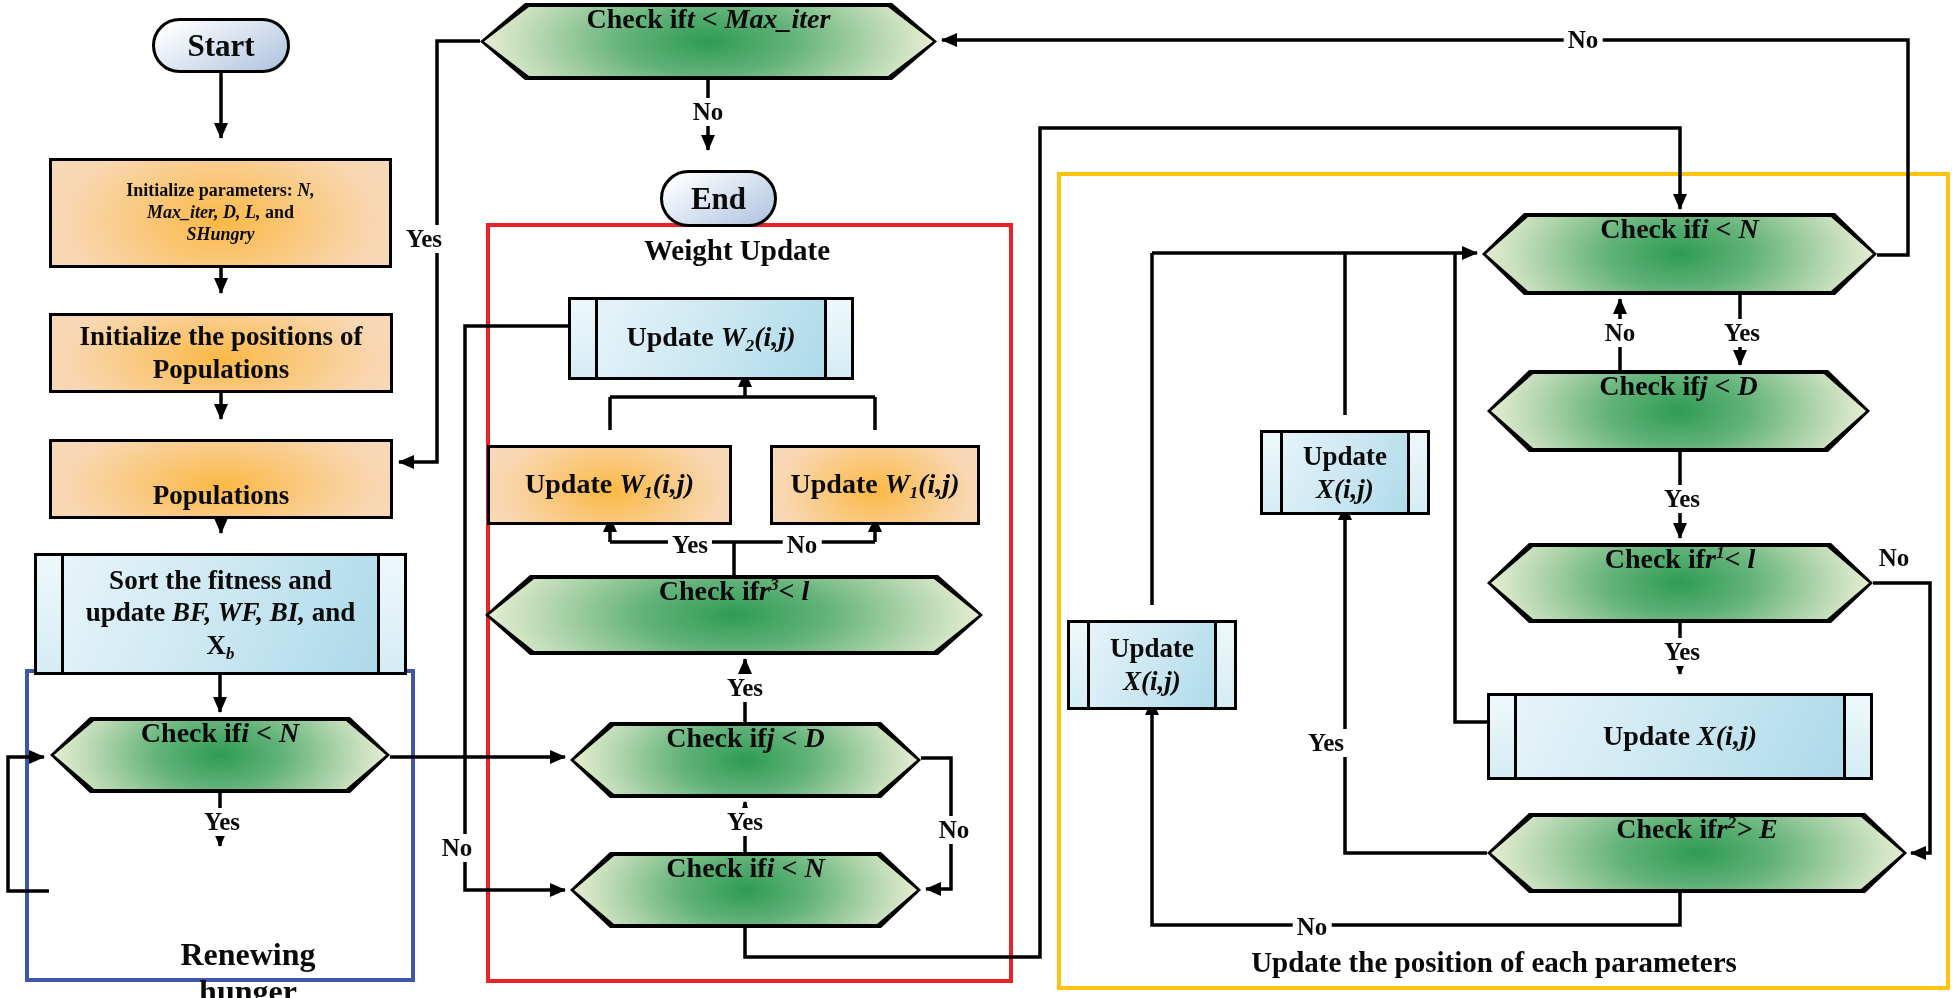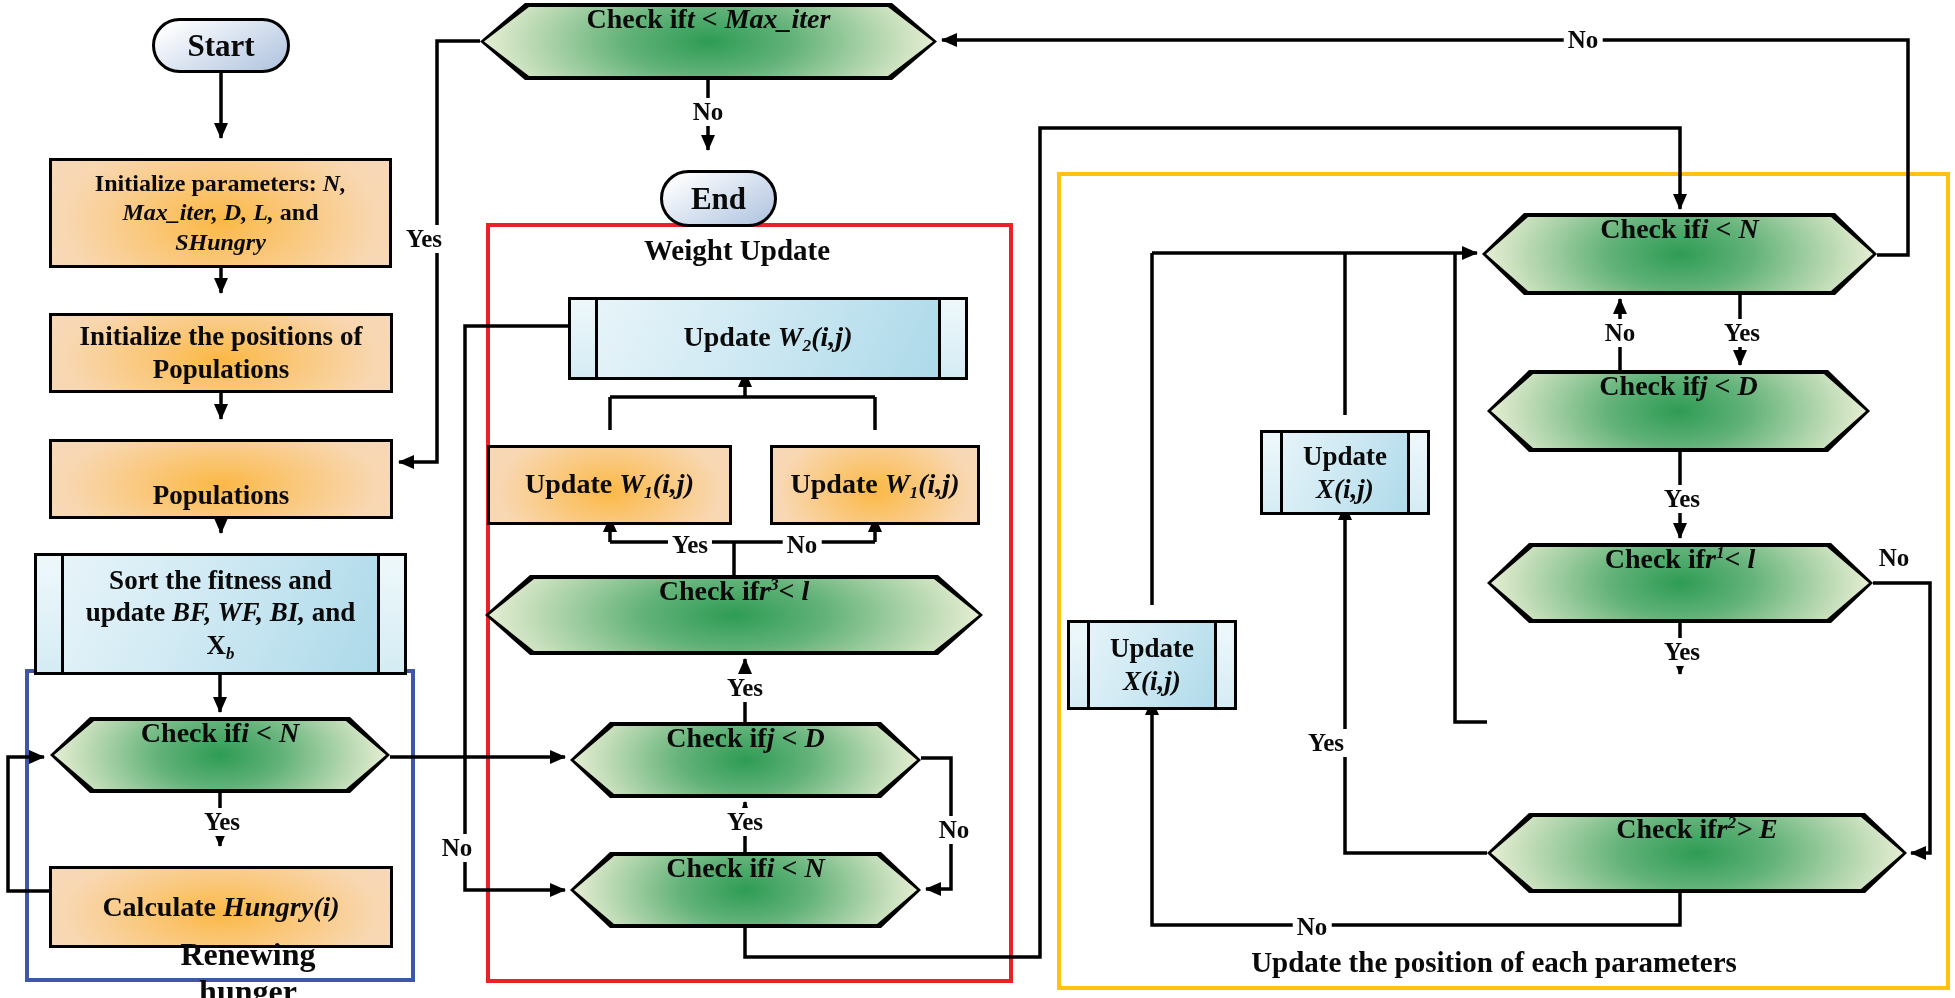--- a/index.html
+++ b/index.html
@@ -89,21 +89,21 @@
     </g>
   </svg>
 
   <div class="node oval" style="left:152px;top:3px;width:138px;height:55px;font-size:31px;">
     <span>Start</span>
   </div>
   <div class="node oval" style="left:660px;top:155px;width:117px;height:57px;font-size:31px;">
     <span>End</span>
   </div>
 
-  <div class="node obox" style="left:49px;top:143px;width:343px;height:110px;font-size:24px;">
+  <div class="node obox" style="left:49px;top:143px;width:343px;height:110px;font-size:18px;">
     <div>
       <span>Initialize parameters: </span><span class="it">N,</span><br>
       <span class="it">Max_iter, D, L,</span><span> and</span><br>
       <span class="it">SHungry</span>
     </div>
   </div>
   <div class="node obox" style="left:49px;top:298px;width:344px;height:80px;font-size:27px;">
     <div>
       <span>Initialize the positions of</span><br>
       <span>Populations</span>
@@ -126,38 +126,33 @@
   </div>
 
   <div class="hex" style="left:50px;top:717px;width:340px;height:76px;--tip:40px;">
     <div class="hx-b"></div>
     <div class="hx-f"></div>
     <div class="hx-t">
       <span>Check if </span>
         <span class="it">i &lt; N</span>
     </div>
   </div>
-  <div class="node obox" style="left:49px;top:851px;width:344px;height:82px;font-size:28px;">
-    <div>
-      <span>Calculate </span><span class="it">Hungry(i)</span>
-    </div>
-  </div>
   <div class="rlabel" style="left:138px;top:936px;width:220px;font-size:32px;">Renewing hunger</div>
 
   <div class="hex" style="left:480px;top:3px;width:457px;height:77px;--tip:45px;">
     <div class="hx-b"></div>
     <div class="hx-f"></div>
     <div class="hx-t">
       <span>Check if </span>
         <span class="it">t &lt; Max_iter</span>
     </div>
   </div>
 
   <div class="rlabel" style="left:637px;top:234px;width:200px;font-size:29px;">Weight Update</div>
-  <div class="node pp" style="left:568px;top:282px;width:400px;height:83px;font-size:28px;">
+  <div class="node pp" style="left:568px;top:282px;width:286px;height:83px;font-size:28px;">
     <div class="bar l"></div>
     <div class="bar r"></div>
     <div class="pp-t">
       <span>Update </span><span class="it">W</span><span class="sb">2</span><span class="it">(i,j)</span>
     </div>
   </div>
   <div class="node obox" style="left:487px;top:430px;width:245px;height:80px;font-size:28px;">
     <div>
       <span>Update </span><span class="it">W</span><span class="sb">1</span><span class="it">(i,j)</span>
     </div>
@@ -211,20 +206,27 @@
     </div>
   </div>
   <div class="hex" style="left:1487px;top:543px;width:386px;height:80px;--tip:42px;">
     <div class="hx-b"></div>
     <div class="hx-f"></div>
     <div class="hx-t">
       <span>Check if </span>
         <span class="it">r</span>
         <span class="sb">1</span>
         <span class="it"> &lt; l</span>
+    </div>
+  </div>
+  <div class="node pp" style="left:1487px;top:678px;width:386px;height:87px;font-size:28px;">
+    <div class="bar l"></div>
+    <div class="bar r"></div>
+    <div class="pp-t">
+      <span>Update </span><span class="it">X(i,j)</span>
     </div>
   </div>
   <div class="hex" style="left:1487px;top:813px;width:420px;height:80px;--tip:42px;">
     <div class="hx-b"></div>
     <div class="hx-f"></div>
     <div class="hx-t">
       <span>Check if </span>
         <span class="it">r</span>
         <span class="sb">2</span>
         <span class="it"> &gt; E</span>

